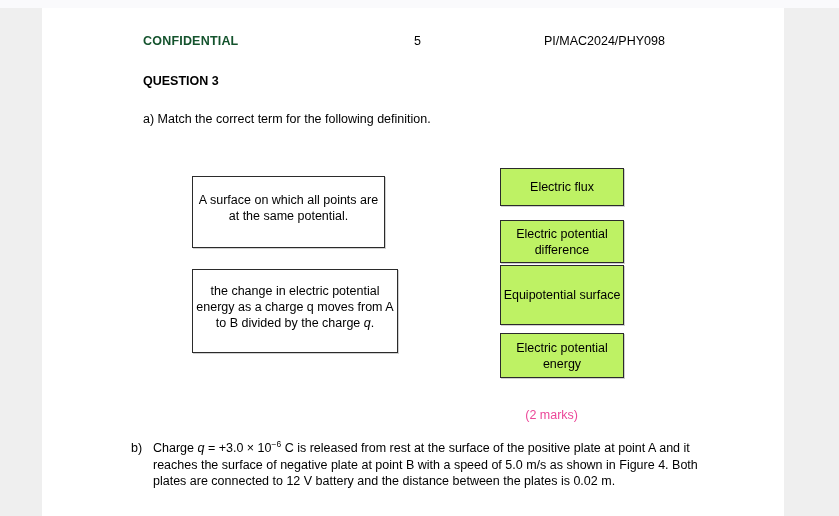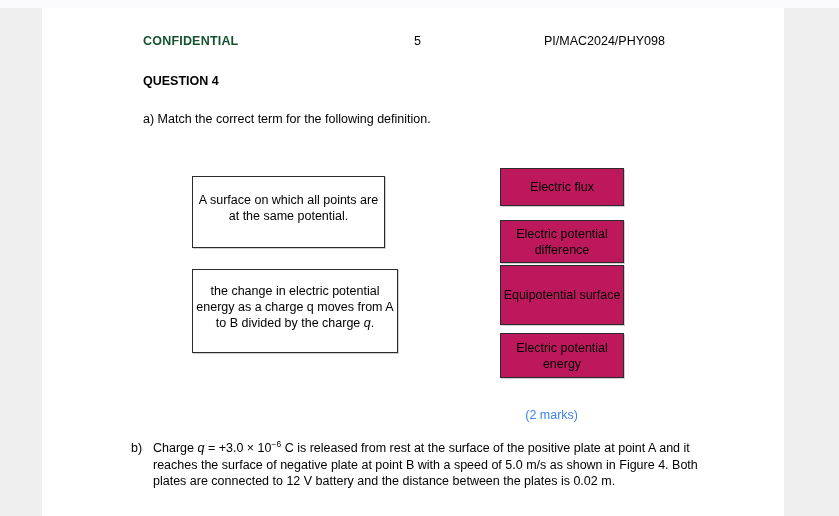--- a/index.html
+++ b/index.html
@@ -106,21 +106,21 @@
     width: 206px;
     height: 84px;
     padding-top: 13px;
   }
   .term-box {
     position: absolute;
     left: 458px;
     width: 124px;
     border: 1px solid #2b2b2b;
     box-sizing: border-box;
-    background: #be185d;
+    background: #bef264;
     font-size: 12.5px;
     color: #000;
     text-align: center;
     line-height: 16px;
     display: flex;
     align-items: center;
     justify-content: center;
     box-shadow: 1px 1px 0 rgba(150,150,150,0.45);
   }
   .term-box-1 { top: 160px; height: 38px; }
@@ -130,21 +130,21 @@
 
   .marks {
     position: absolute;
     left: 0;
     top: 400px;
     width: 592px;
     text-align: right;
     padding-right: 56px;
     box-sizing: border-box;
     font-size: 12.5px;
-    color: #3b82f6;
+    color: #ec4899;
   }
   .part-b {
     position: absolute;
     left: 89px;
     top: 432px;
     width: 590px;
     font-size: 12.5px;
     color: #000;
     line-height: 16.5px;
   }
@@ -170,21 +170,21 @@
 <div id="top-strip"></div>
 
 <div id="page">
 
   <div class="doc-header">
     <span class="hdr-left">CONFIDENTIAL</span>
     <span class="hdr-center">5</span>
     <span class="hdr-right">PI/MAC2024/PHY098</span>
   </div>
 
-  <div class="question-title">QUESTION 4</div>
+  <div class="question-title">QUESTION 3</div>
 
   <div class="part-a">
     <span>a)</span>
     <span>Match the correct term for the following definition.</span>
   </div>
 
   <div class="match-area">
 
     <div class="def-box def-box-1">
       <span>A surface on which all points are at the same potential.</span>

